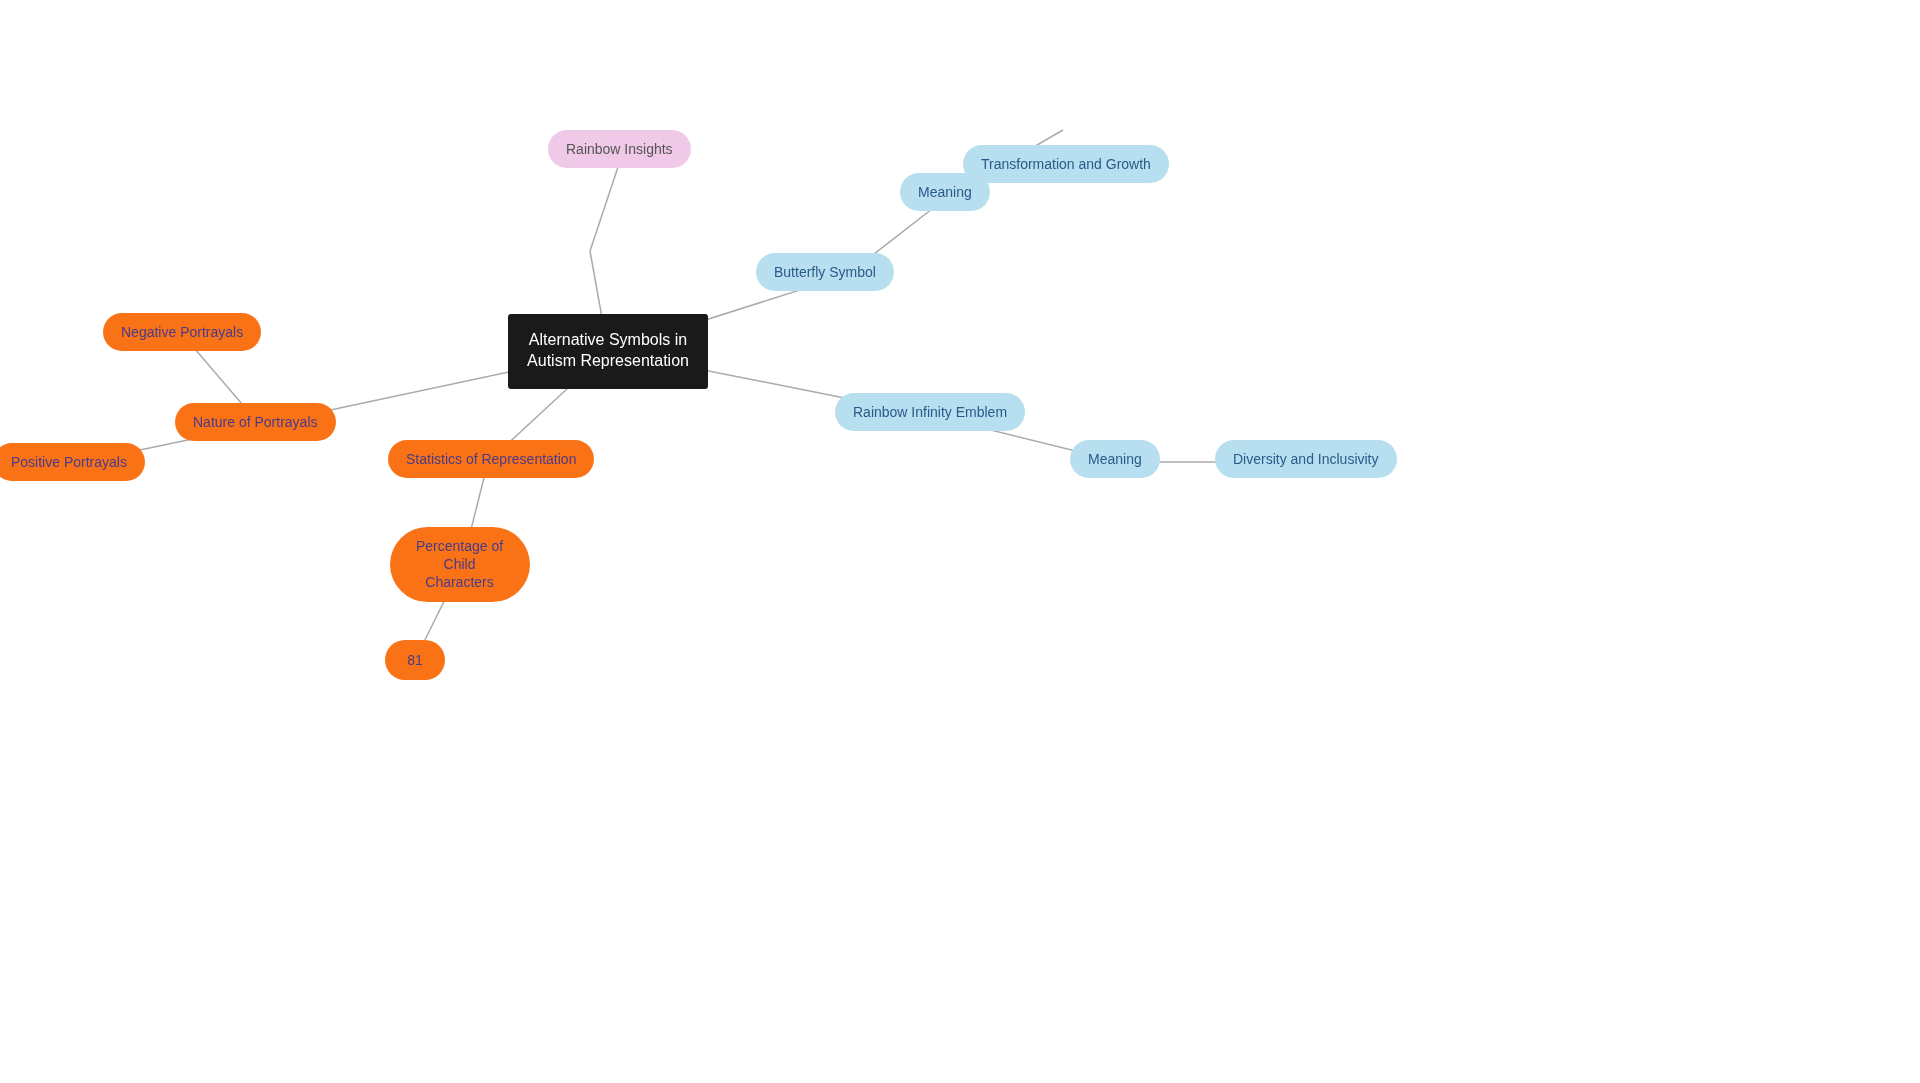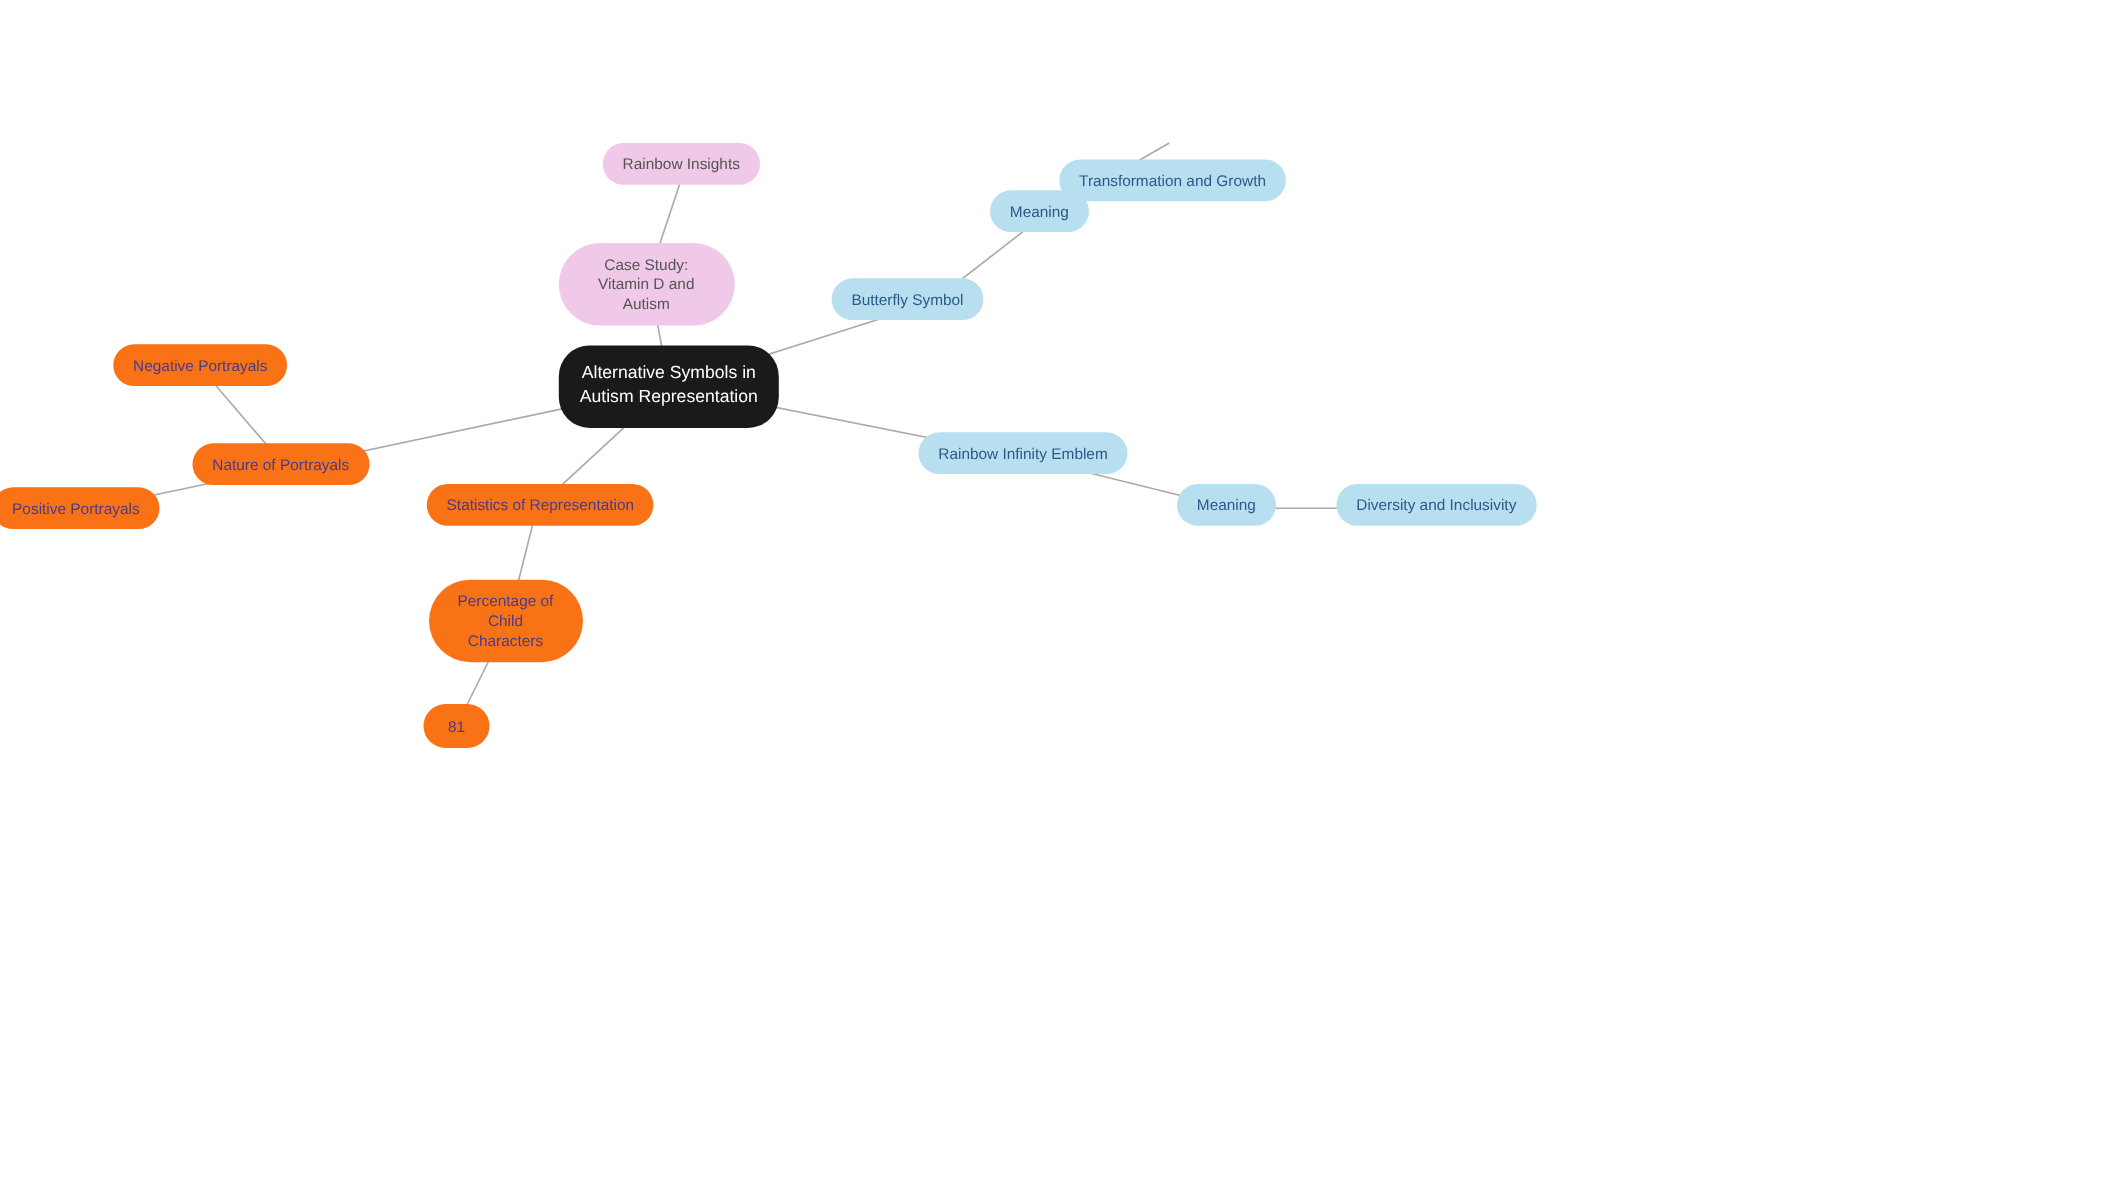--- a/index.html
+++ b/index.html
@@ -34,21 +34,21 @@
       font-size: 15px;
       line-height: 1.3;
       padding: 10px 18px;
       cursor: pointer;
     }
     .node-central {
       background: #1a1a1a;
       color: #ffffff;
       font-size: 16px;
       font-weight: 500;
-      border-radius: 28px;
+      border-radius: 3px;
       width: 200px;
       height: 75px;
     }
     .node-pink {
       background: #f0c8e8;
       color: #555;
       font-size: 14px;
     }
     .node-blue {
       background: #b8dff0;
@@ -85,24 +85,20 @@
 
   <div class="node node-central" id="node-central" style="position: absolute; left: 508px; top: 313.5px;">
     <span>Alternative Symbols in Autism
 Representation</span>
   </div>
 
   <div class="node node-pink" id="node-researchInsights" style="position: absolute; left: 548px; top: 130px;">
     <span>Rainbow Insights</span>
   </div>
 
-  <div class="node node-pink" id="node-caseStudy" style="position: absolute; width: 160px; text-align: center; left: 507.5px; top: 221px;">
-    <span>Case Study: Vitamin D and
-Autism</span>
-  </div>
 
   <div class="node node-lavender" id="node-natureOfPortrayals" style="position: absolute; left: 175px; top: 403px;">
     <span>Nature of Portrayals</span>
   </div>
 
   <div class="node node-lavender" id="node-negativePortrayals" style="position: absolute; left: 103px; top: 313px;">
     <span>Negative Portrayals</span>
   </div>
 
   <div class="node node-lavender" id="node-positivePortrayals" style="position: absolute; left: -7px; top: 443px;">

